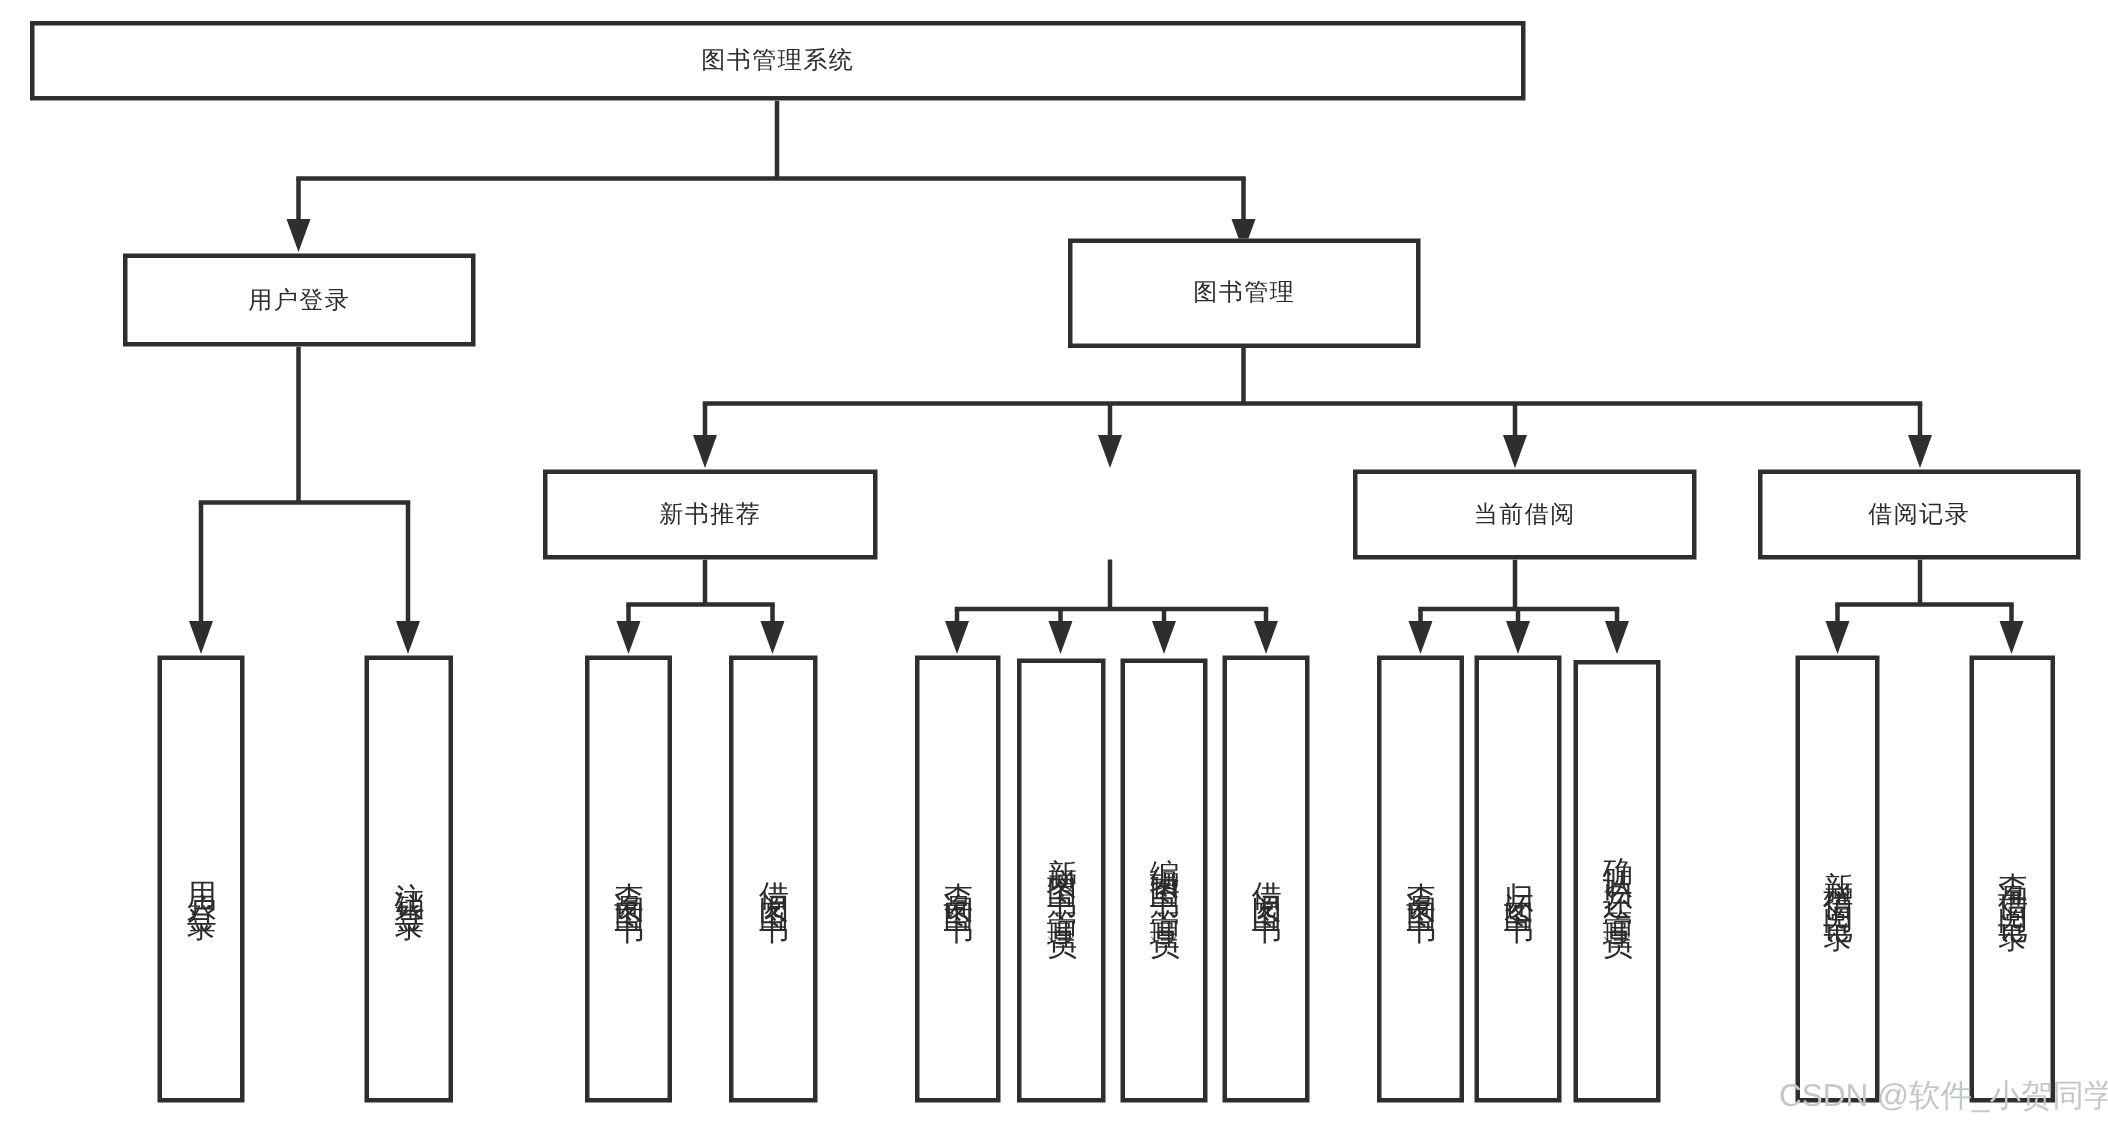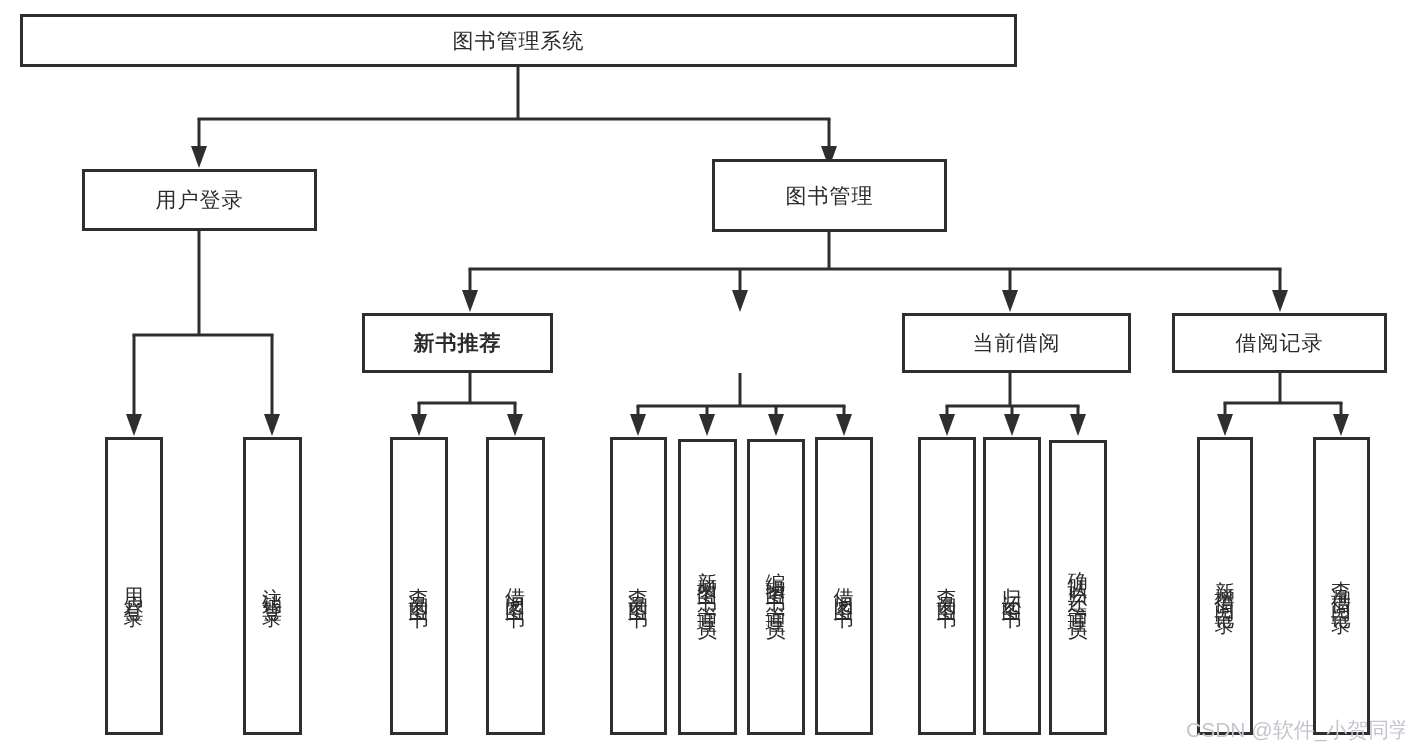--- a/index.html
+++ b/index.html
@@ -13,21 +13,21 @@
   .connectors{position:absolute;left:0;top:0;z-index:1;}
   .box{
     position:absolute;z-index:2;
     box-sizing:border-box;
     border:3px solid #2e2e2e;
     background:#ffffff;
     color:#2b2b2b;
     display:flex;align-items:center;justify-content:center;
     text-align:center;
   }
-  .h-box{font-size:21px;letter-spacing:1px;white-space:nowrap;}
+  .h-box{font-size:16px;letter-spacing:1px;white-space:nowrap;}
   .v-box{
     writing-mode:vertical-rl;
     text-orientation:mixed;
     font-size:20px;
     letter-spacing:7px;
     line-height:1;
   }
   .watermark{
     position:absolute;z-index:3;
     left:1186px;top:716px;
@@ -106,21 +106,21 @@
       <polygon points="1217,414 1233,414 1225,436"></polygon>
       <polygon points="1333,414 1349,414 1341,436"></polygon>
     </g>
   </svg>
 
   <div class="box h-box" style="left:20px;top:14px;width:997px;height:53px;">图书管理系统</div>
 
   <div class="box h-box" style="left:82px;top:169px;width:235px;height:62px;">用户登录</div>
   <div class="box h-box" style="left:712px;top:159px;width:235px;height:73px;">图书管理</div>
 
-  <div class="box h-box" style="left:362px;top:313px;width:191px;height:60px;font-weight:bold;">新书推荐</div>
+  <div class="box h-box" style="left:362px;top:313px;width:223px;height:60px;">新书推荐</div>
   <div class="box h-box" style="left:902px;top:313px;width:229px;height:60px;">当前借阅</div>
   <div class="box h-box" style="left:1172px;top:313px;width:215px;height:60px;">借阅记录</div>
 
   <div class="box v-box" style="left:105px;top:437px;width:58px;height:298px;">用户登录</div>
   <div class="box v-box" style="left:243px;top:437px;width:59px;height:298px;">注销登录</div>
 
   <div class="box v-box" style="left:390px;top:437px;width:58px;height:298px;">查询图书</div>
   <div class="box v-box" style="left:486px;top:437px;width:59px;height:298px;">借阅图书</div>
 
   <div class="box v-box" style="left:610px;top:437px;width:57px;height:298px;">查询图书</div>

